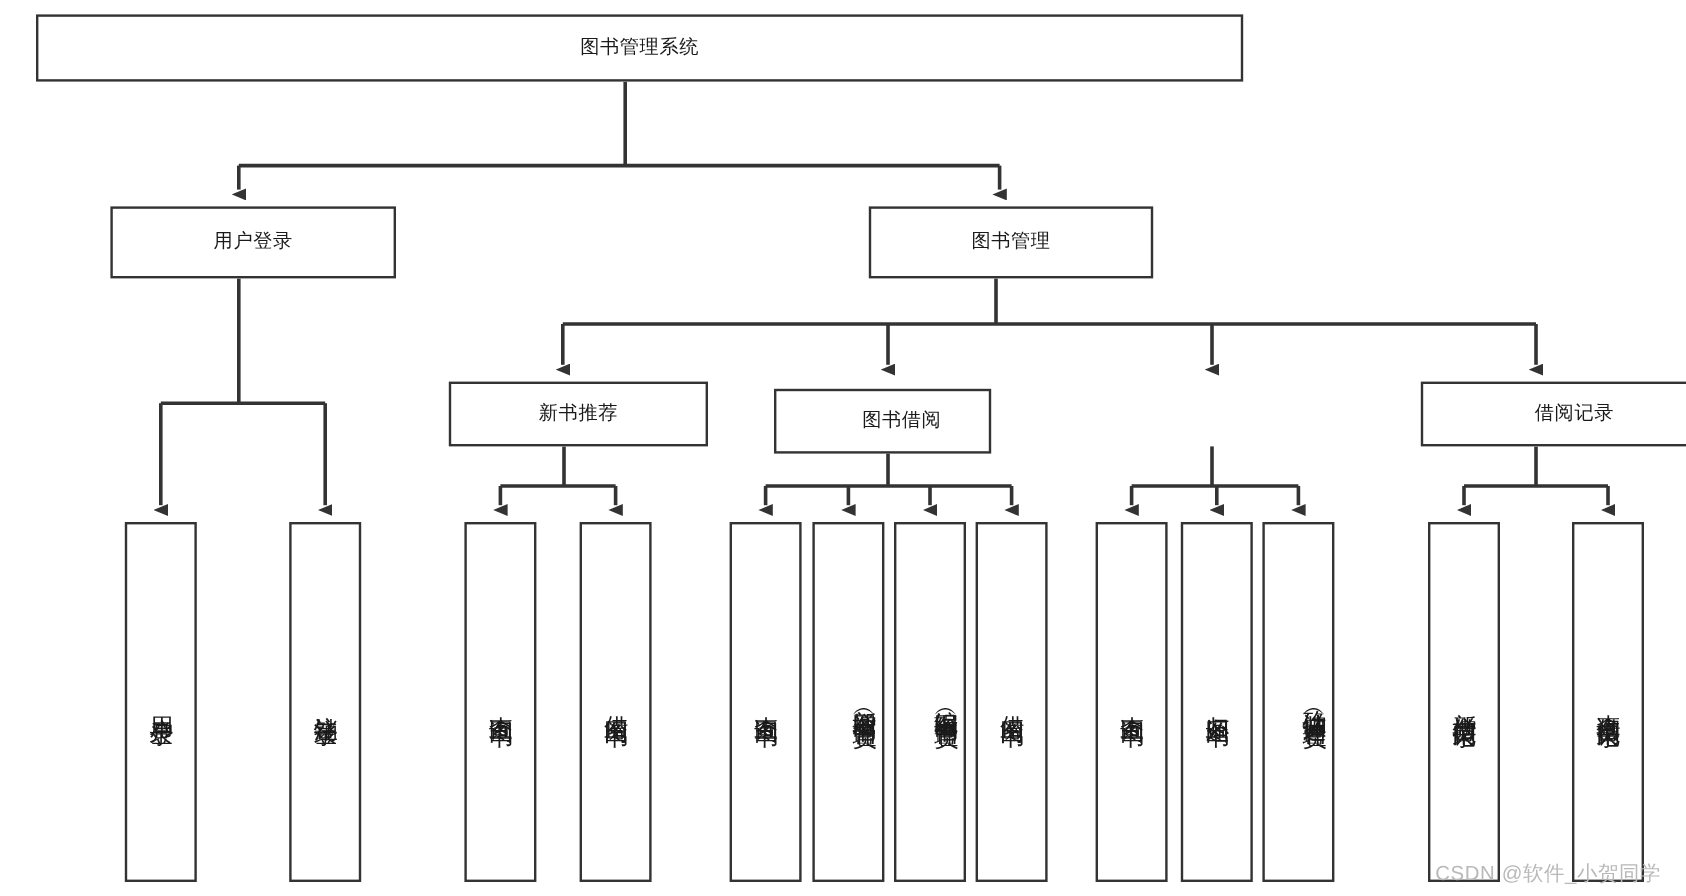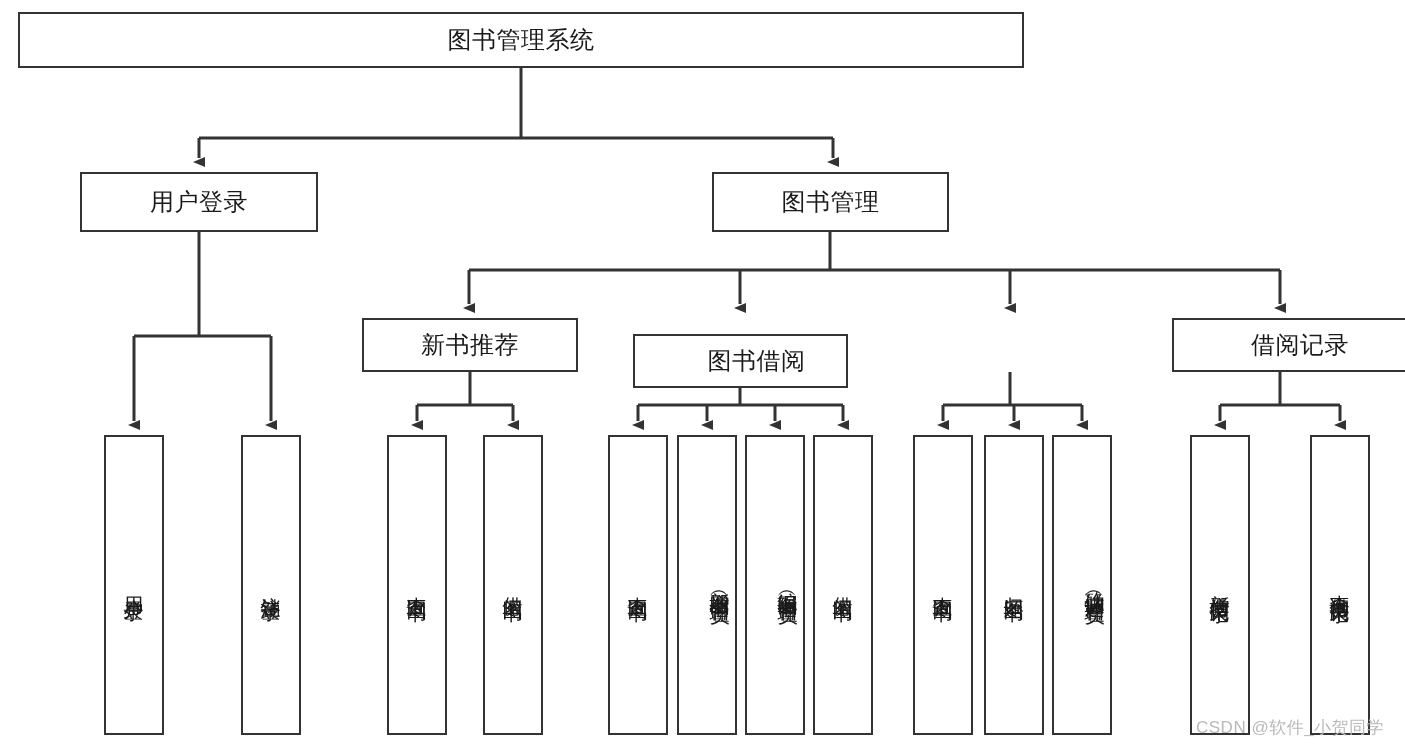--- a/index.html
+++ b/index.html
@@ -29,23 +29,24 @@
     position: absolute;
     box-sizing: border-box;
     border: 2px solid #333333;
     background: #ffffff;
     display: flex;
     align-items: center;
     justify-content: center;
     color: #1a1a1a;
   }
   .node.horizontal {
-    font-size: 24px;
+    font-size: 16px;
     line-height: 1.25;
     letter-spacing: 0.5px;
+    margin-left: 12px;
   }
   .node.vertical {
     writing-mode: vertical-rl;
     text-orientation: upright;
     font-size: 20px;
     line-height: 1.5;
     letter-spacing: 2px;
     padding: 6px 0;
     align-items: flex-start;
     justify-content: center;
@@ -121,21 +122,21 @@
   </svg>
 
   <div class="node horizontal" style="left:18px;top:12px;width:1006px;height:56px;">图书管理系统</div>
 
   <div class="node horizontal" style="left:80px;top:172px;width:238px;height:60px;">用户登录</div>
 
   <div class="node horizontal" style="left:362px;top:318px;width:216px;height:54px;">新书推荐</div>
 
   <div class="node horizontal" style="left:712px;top:172px;width:237px;height:60px;">图书管理</div>
 
-  <div class="node horizontal" style="left:633px;top:334px;width:215px;height:54px;padding-left:32px;">图书借阅</div>
+  <div class="node horizontal" style="left:633px;top:324px;width:181px;height:54px;padding-left:32px;">图书借阅</div>
 
 
   <div class="node horizontal" style="left:1172px;top:318px;width:256px;height:54px;">借阅记录</div>
 
   <div class="node vertical v-center" style="left:104px;top:435px;width:60px;height:300px;">用户登录</div>
 
   <div class="node vertical v-center" style="left:241px;top:435px;width:60px;height:300px;">注销登录</div>
 
   <div class="node vertical v-center" style="left:387px;top:435px;width:60px;height:300px;">查询图书</div>
 

